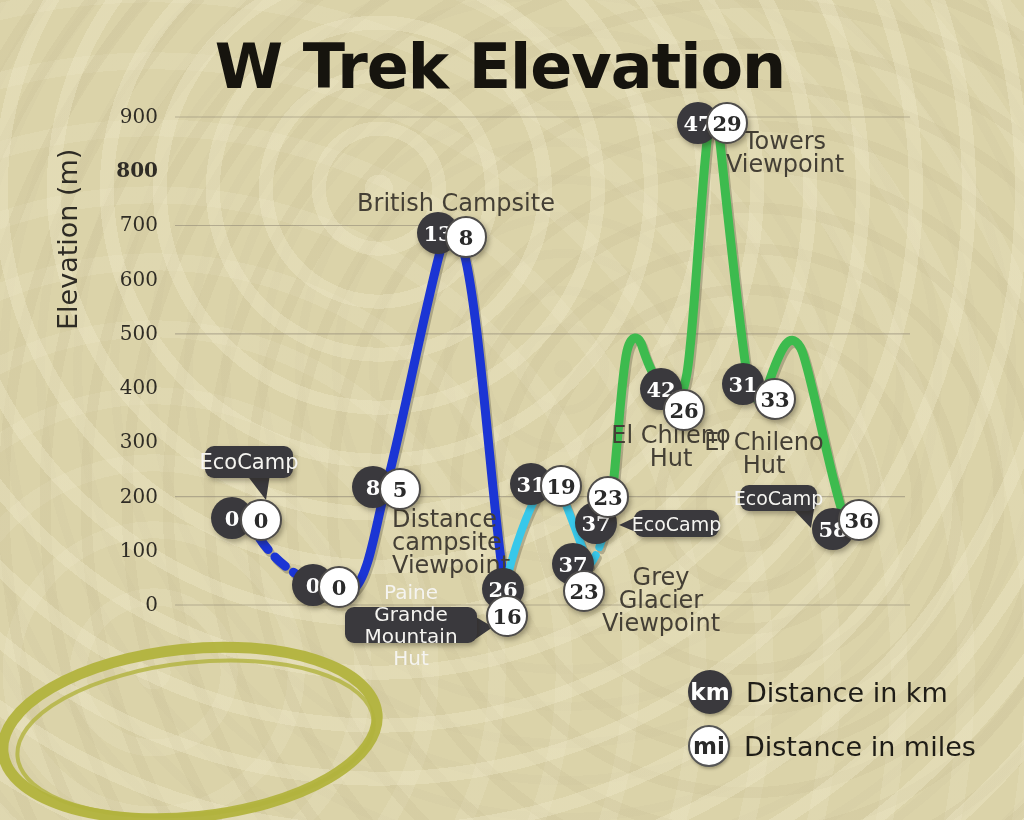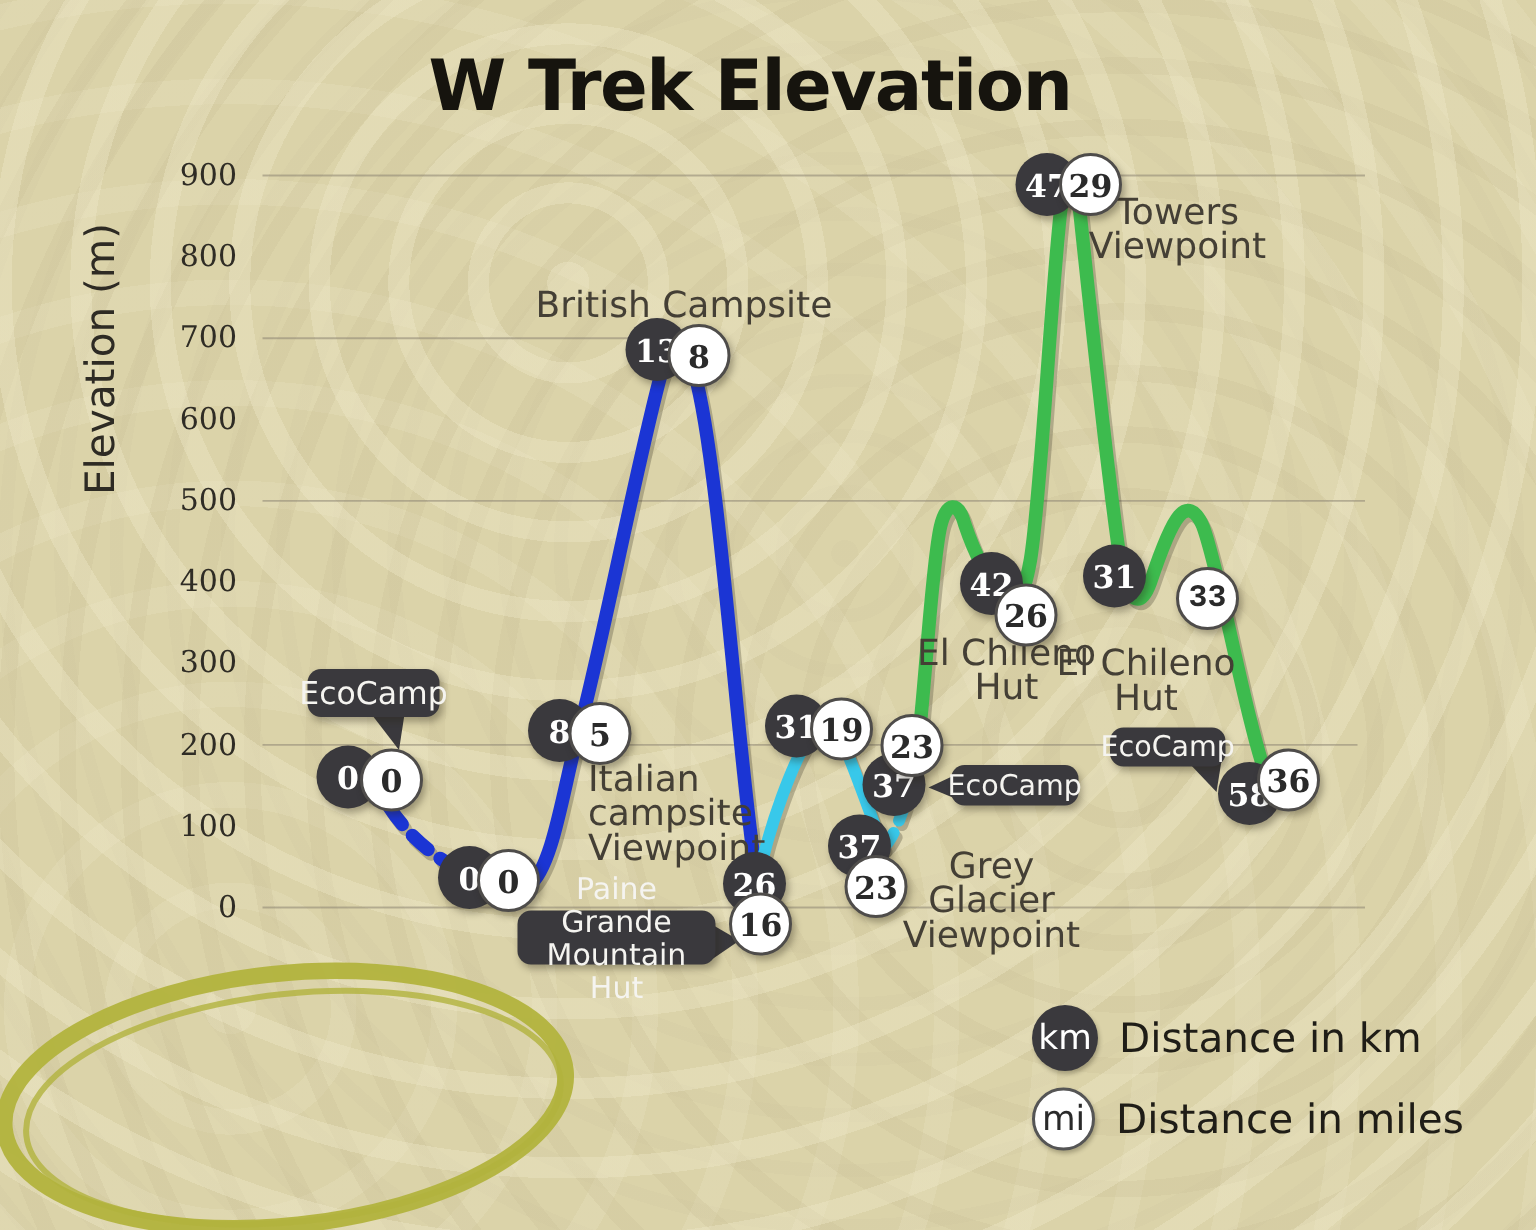--- a/index.html
+++ b/index.html
@@ -9,21 +9,21 @@
     background-color:#dbd3a9;
     background-image:
       repeating-radial-gradient(circle at 37% 23%, rgba(240,234,203,.35) 0 14px, rgba(240,234,203,0) 14px 53px),
       repeating-radial-gradient(circle at 73% 61%, rgba(203,193,152,.30) 0 11px, rgba(203,193,152,0) 11px 41px),
       repeating-radial-gradient(circle at 15% 82%, rgba(233,227,194,.28) 0 17px, rgba(233,227,194,0) 17px 67px),
       repeating-radial-gradient(circle at 55% 45%, rgba(207,198,160,.22) 0 9px, rgba(207,198,160,0) 9px 37px);
   }
   #chart-svg{position:absolute;left:0;top:0;z-index:1;}
   .title{
     position:absolute;left:0;top:30px;width:1000px;text-align:center;z-index:2;
-    font-size:47px;font-weight:800;color:#16140e;letter-spacing:-1px;
+    font-size:62px;font-weight:800;color:#16140e;letter-spacing:-1px;
   }
   .yaxis-label{
     position:absolute;left:52px;top:330px;width:0;height:0;z-index:2;
     font-size:27px;color:#2e2b24;white-space:nowrap;
     transform:rotate(-90deg) translate(-50%,-50%);transform-origin:0 0;
   }
   .tick{
     position:absolute;width:62px;text-align:right;z-index:2;
     font-family:"DejaVu Serif",serif;font-size:20px;color:#2f2c25;
   }
@@ -39,21 +39,21 @@
   .marker.light{width:38px;height:38px;background:#ffffff;color:#2a2a2a;border:2px solid #4e4c4a;}
   .bubble{
     position:absolute;z-index:5;background:#3a393d;color:#f5f4f0;border-radius:9px;
     display:flex;align-items:center;justify-content:center;text-align:center;
     box-shadow:2px 3px 5px rgba(40,35,20,.35);font-size:20px;line-height:22px;
   }
   .legend{position:absolute;left:688px;top:670px;z-index:3;}
   .legend-row{display:flex;align-items:center;margin-bottom:11px;}
   .legend-sym{
     border-radius:50%;display:flex;align-items:center;justify-content:center;
-    font-size:23px;box-shadow:1px 2px 3px rgba(40,35,20,.3);
+    font-size:23px;box-shadow:1px 2px 3px rgba(40,35,20,.3);font-weight:bold;
   }
   .legend-sym.km{width:44px;height:44px;background:#3a393d;color:#fff;}
   .legend-sym.mi{width:38px;height:38px;background:#fff;color:#2a2a2a;border:2px solid #555;}
   .legend-text{margin-left:14px;font-size:27px;color:#1f1d17;}
   .annotation{position:absolute;left:38px;top:684px;z-index:3;font-size:24px;color:#2e2b25;line-height:33px;}
   .annotation b{font-weight:800;}
 </style>
 </head>
 <body>
 
@@ -91,36 +91,36 @@
       <polygon points="636,517 636,532 619,525" fill="#3a393d"></polygon>
       <polygon points="792,508 815,503 811,528" fill="#3a393d"></polygon>
     </g>
   </svg>
 
   <div class="title">W Trek Elevation</div>
 
   <div class="yaxis-label">Elevation (m)</div>
   <div id="ticks">
       <div class="tick" style="left: 96px; top: 104px;">900</div>
-      <div class="tick" style="left: 96px; top: 158px;">800</div>
+      <div class="tick" style="left: 96px; top: 158px; font-weight: bold;">800</div>
       <div class="tick" style="left: 96px; top: 212px;">700</div>
       <div class="tick" style="left: 96px; top: 267px;">600</div>
       <div class="tick" style="left: 96px; top: 321px;">500</div>
       <div class="tick" style="left: 96px; top: 375px;">400</div>
       <div class="tick" style="left: 96px; top: 429px;">300</div>
       <div class="tick" style="left: 96px; top: 484px;">200</div>
       <div class="tick" style="left: 96px; top: 538px;">100</div>
       <div class="tick" style="left: 96px; top: 592px;">0</div>
     </div>
 
   <div class="loc-label center" style="left:356px;top:192px;width:200px;">
     <span>British Campsite</span>
   </div>
   <div class="loc-label" style="left:392px;top:508px;">
-    <div>Italian</div>
+    <div>Distance</div>
     <div>campsite</div>
     <div>Viewpoint</div>
   </div>
   <div class="loc-label center" style="left:591px;top:566px;width:140px;">
     <div>Grey Glacier</div>
     <div>Viewpoint</div>
   </div>
   <div class="loc-label center" style="left:610px;top:424px;width:122px;">
     <div>El Chileno</div>
     <div>Hut</div>
@@ -165,21 +165,21 @@
       <div class="marker light" style="left: 540px; top: 465px;">19</div>
       <div class="marker dark" style="left: 552px; top: 543px;">37</div>
       <div class="marker light" style="left: 563px; top: 570px;">23</div>
       <div class="marker dark" style="left: 575px; top: 502px;">37</div>
       <div class="marker light" style="left: 587px; top: 476px;">23</div>
       <div class="marker dark" style="left: 640px; top: 368px;">42</div>
       <div class="marker light" style="left: 663px; top: 389px;">26</div>
       <div class="marker dark" style="left: 677px; top: 102px;">47</div>
       <div class="marker light" style="left: 706px; top: 102px;">29</div>
       <div class="marker dark" style="left: 722px; top: 363px;">31</div>
-      <div class="marker light" style="left: 784px; top: 378px; font-family: Liberation Mono, monospace;">33</div>
+      <div class="marker light" style="left: 754px; top: 378px;">33</div>
       <div class="marker dark" style="left: 812px; top: 508px;">58</div>
       <div class="marker light" style="left: 838px; top: 499px;">36</div>
     </div>
 
   <div class="legend">
     <div class="legend-row">
       <div class="legend-sym km">
         <span>km</span>
       </div>
       <div class="legend-text">Distance in km</div>

